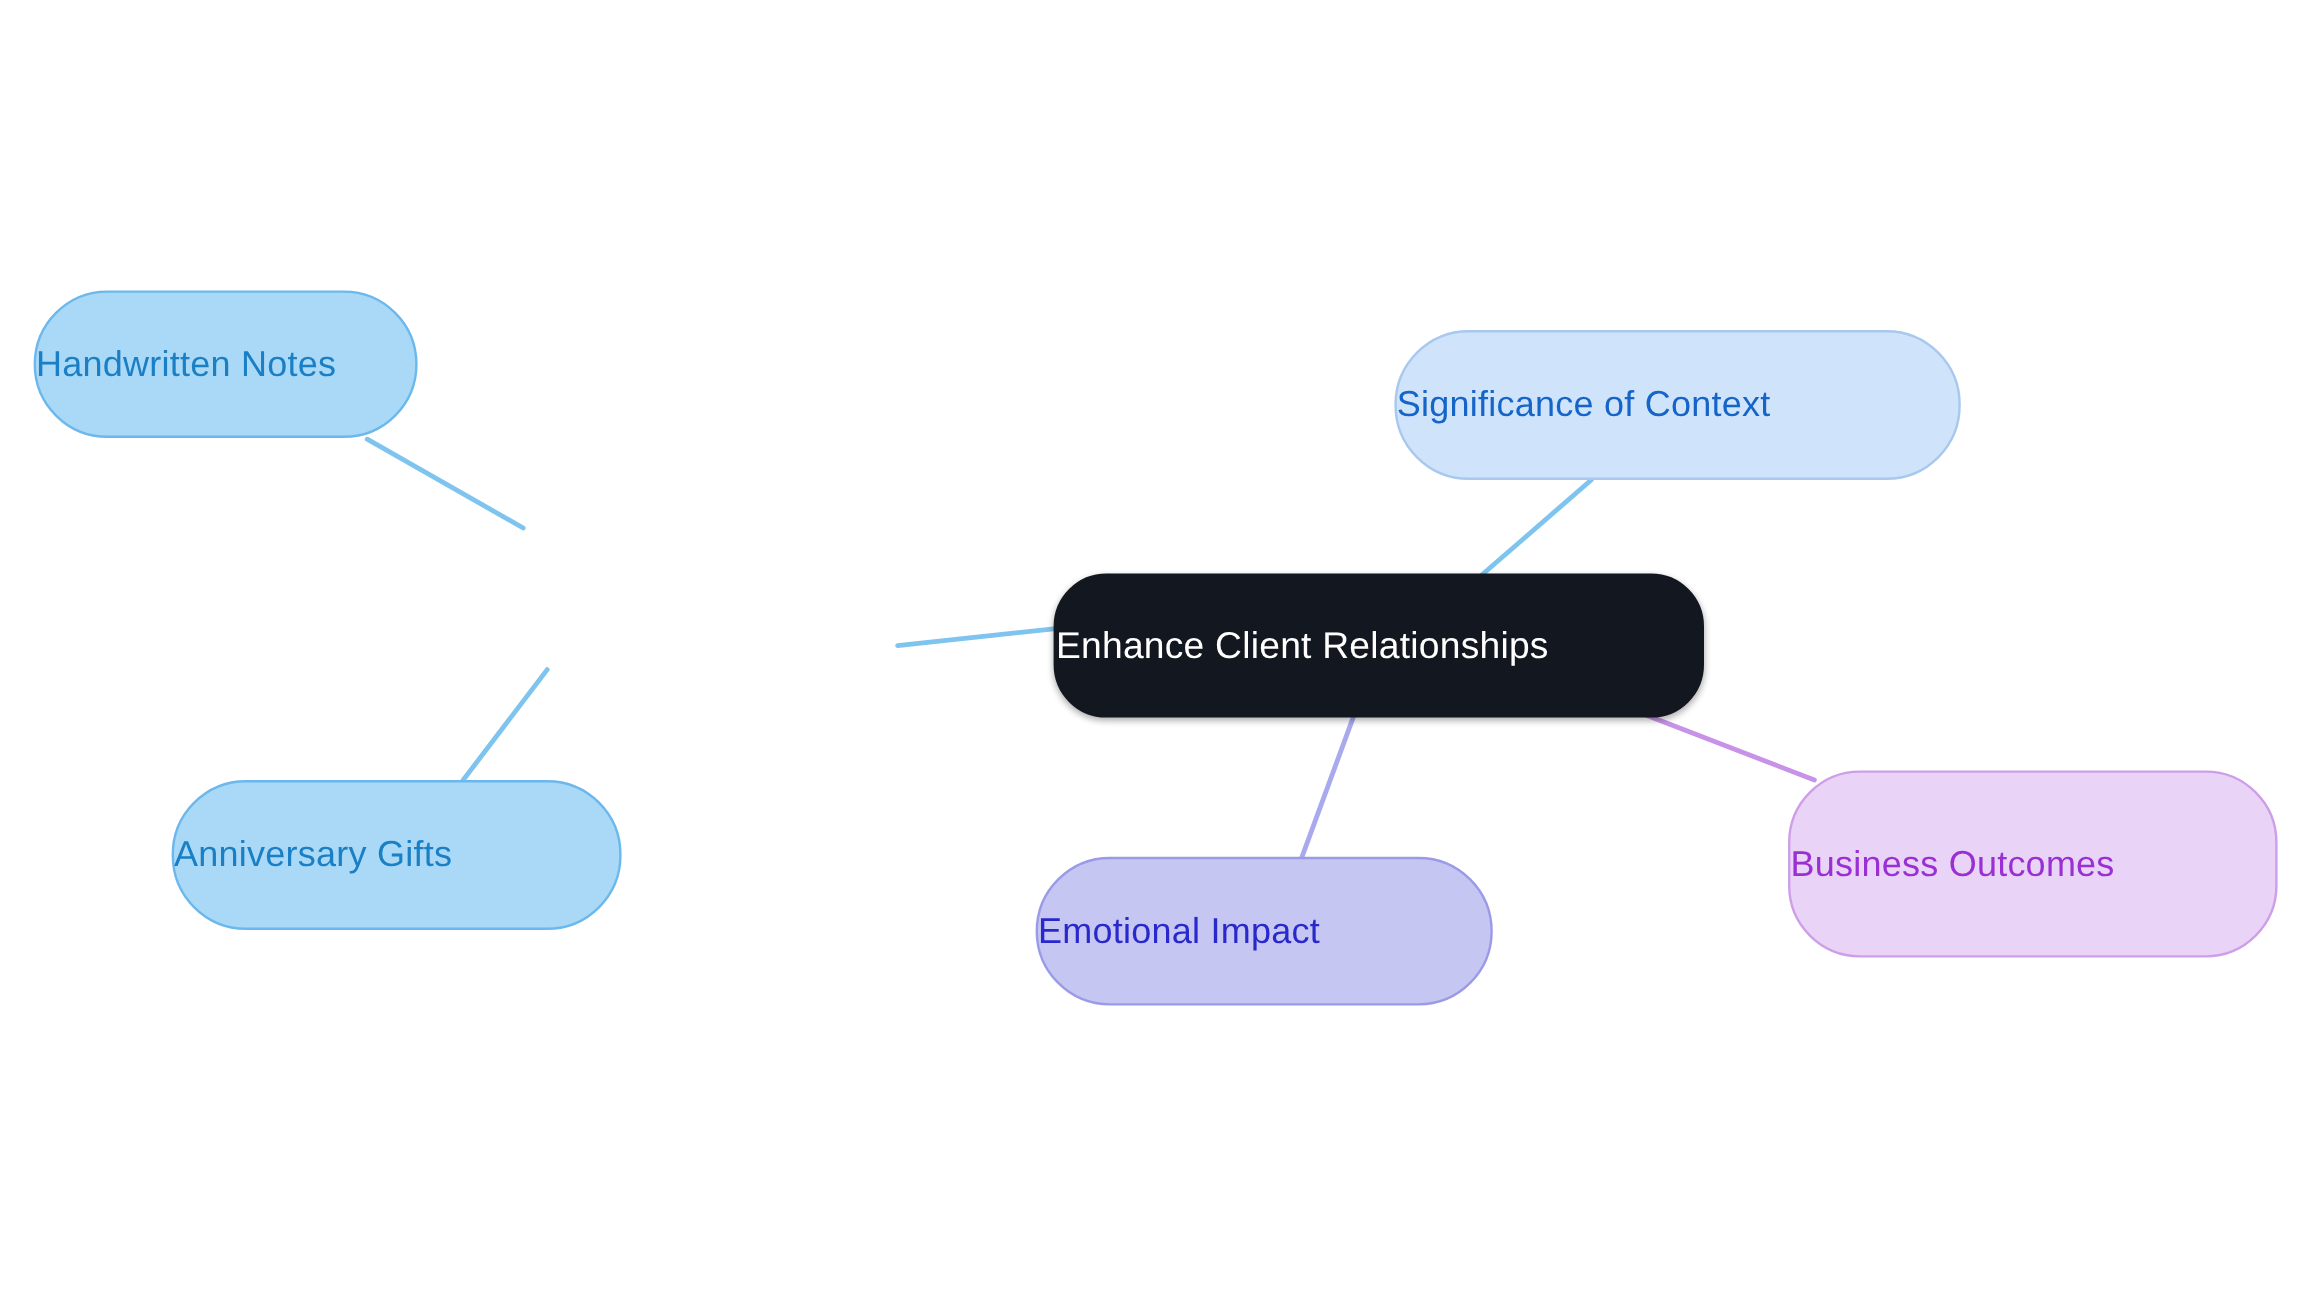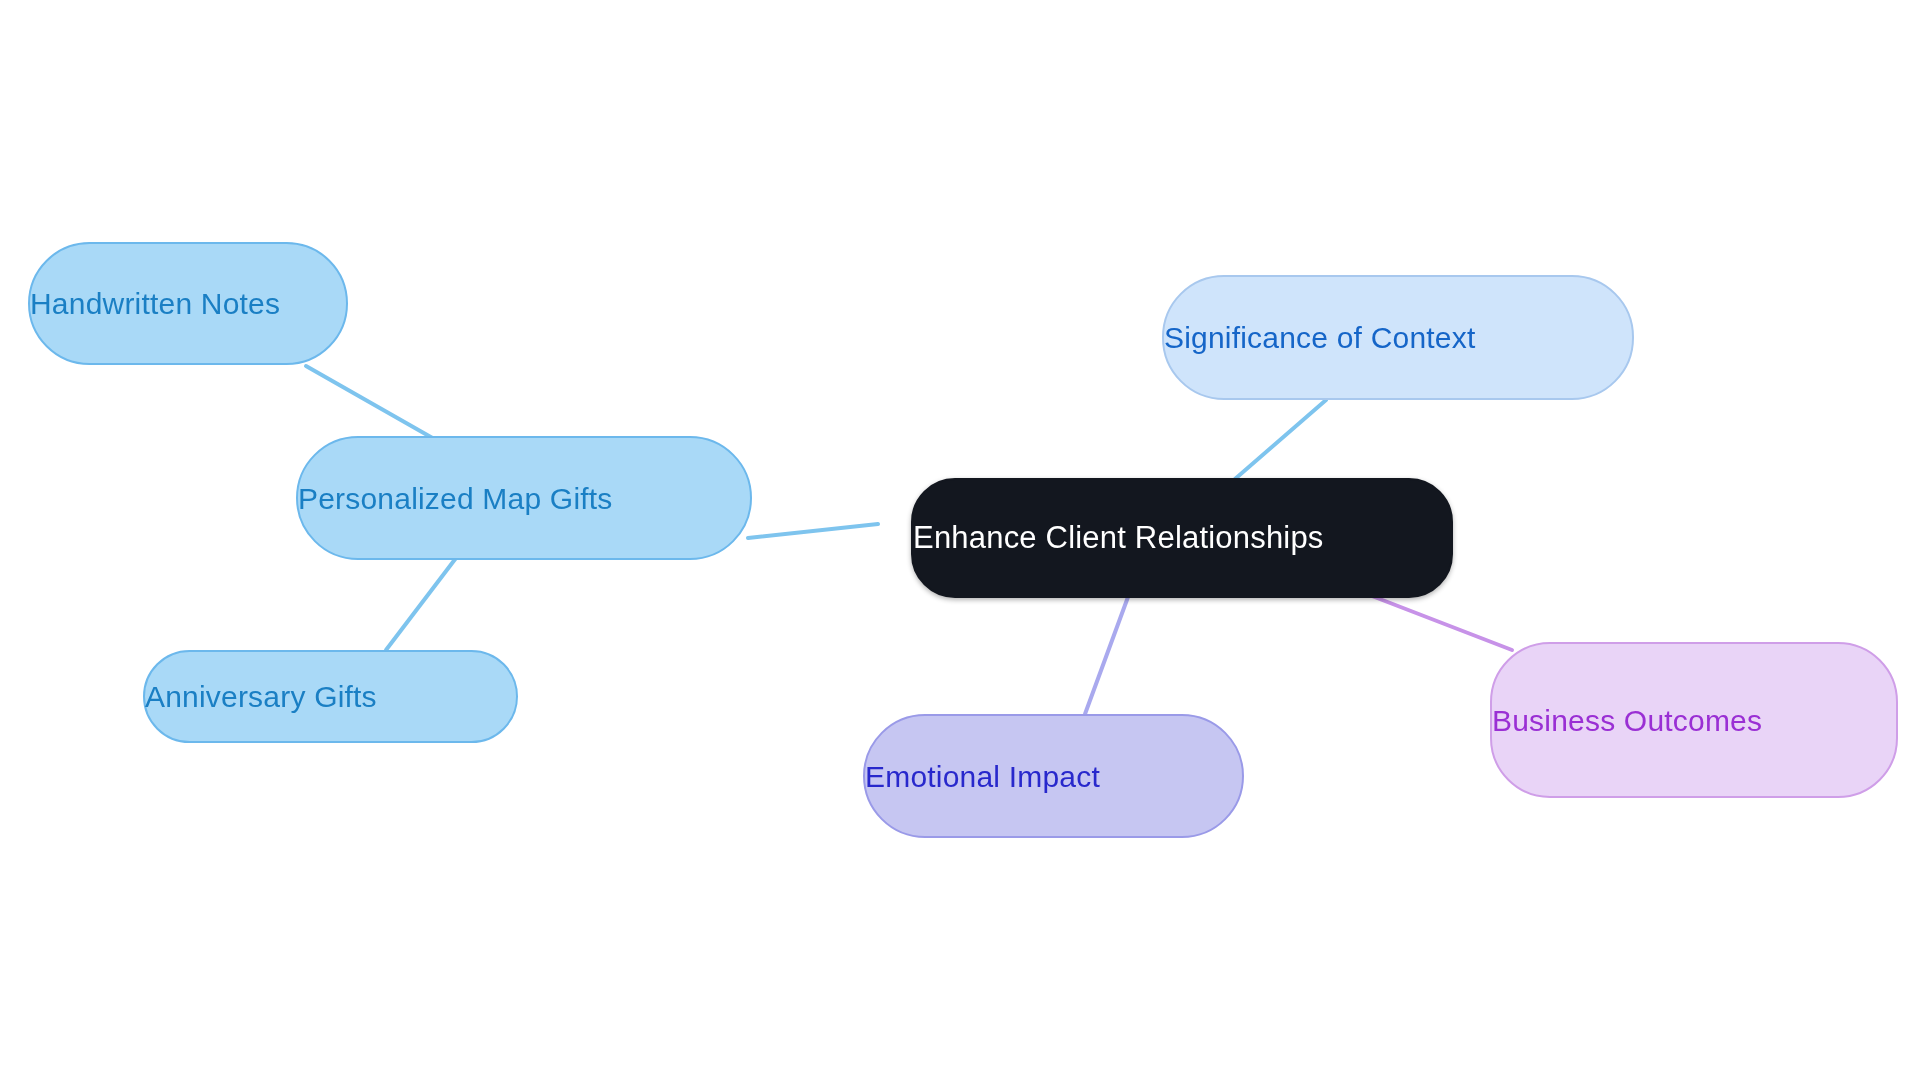--- a/index.html
+++ b/index.html
@@ -46,21 +46,20 @@
   }
 
   
   .node-root {
     background: #13171f;
     border-color: #13171f;
     color: #ffffff;
     border-radius: 44px;
     font-size: 31px;
     box-shadow: 0 2px 5px rgba(0,0,0,0.30);
-    margin-left: 33px;
   }
 
   
   .node-blue {
     background: #a9d9f7;
     border-color: #6cb8ec;
     color: #1a7fc4;
     border-radius: 62px;
     font-size: 30px;
   }
@@ -107,25 +106,22 @@
     </svg>
 
   <div class="node node-root" id="node-root" style="left: 878px; top: 478px; width: 542px; height: 120px; background: rgb(19, 23, 31); color: rgb(255, 255, 255);">
     <span class="node-label">Enhance Client Relationships</span>
   </div>
 
   <div class="node node-blue" id="node-handwritten-notes" style="left: 28px; top: 242px; width: 320px; height: 123px; background: rgb(169, 217, 247); border-color: rgb(108, 184, 236); color: rgb(26, 127, 196);">
     <span class="node-label">Handwritten Notes</span>
   </div>
 
-  <div class="node node-blue" id="node-personalized-map-gifts" style="left: 296px; top: 436px; width: 456px; height: 124px; background: rgb(169, 217, 247); border-color: rgb(108, 184, 236); color: rgb(26, 127, 196);">
-    <span class="node-label">Personalized Map Gifts</span>
-  </div>
 
-  <div class="node node-blue" id="node-anniversary-gifts" style="left: 143px; top: 650px; width: 375px; height: 93px; background: rgb(169, 217, 247); border-color: rgb(108, 184, 236); color: rgb(26, 127, 196);">
+  <div class="node node-blue" id="node-anniversary-gifts" style="left: 143px; top: 650px; width: 375px; height: 125px; background: rgb(169, 217, 247); border-color: rgb(108, 184, 236); color: rgb(26, 127, 196);">
     <span class="node-label">Anniversary Gifts</span>
   </div>
 
   <div class="node node-lavender" id="node-emotional-impact" style="left: 863px; top: 714px; width: 381px; height: 124px; background: rgb(198, 198, 242); border-color: rgb(154, 154, 232); color: rgb(40, 40, 204);">
     <span class="node-label">Emotional Impact</span>
   </div>
 
   <div class="node node-paleblue" id="node-significance-of-context" style="left: 1162px; top: 275px; width: 472px; height: 125px; background: rgb(207, 228, 251); border-color: rgb(168, 200, 238); color: rgb(21, 101, 200);">
     <span class="node-label">Significance of Context</span>
   </div>

